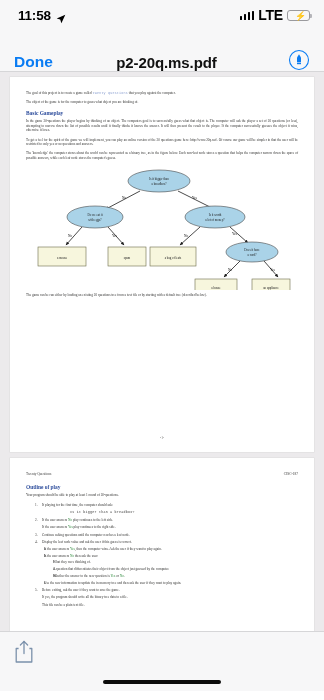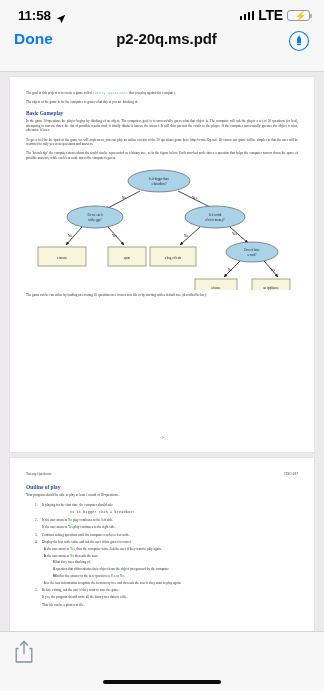--- a/index.html
+++ b/index.html
@@ -30,21 +30,21 @@
   .lte { font-size: 14px; font-weight: 700; color: #000; letter-spacing: -0.2px; }
   .batt { position: relative; width: 23px; height: 11px; border: 1px solid #9a9a9e;
           border-radius: 3px; padding: 1px; }
   .batt::after { content:""; position:absolute; right:-3px; top:3.5px; width:1.7px; height:4px;
                  background:#b5b5ba; border-radius:0 1px 1px 0; }
   .batt .fill { height: 100%; width: 62%; background: #34c759; border-radius: 1.5px; }
   .bolt { position:absolute; left:7px; top:0.5px; font-size:9px; color:#fff; line-height:10px; }
 
   
   .navbar {
-    height: 42px; background: #f7f7f8; display: flex; align-items: flex-start;
+    height: 42px; background: #f7f7f8; display: flex; align-items: flex-end;
     padding: 0 14px; position: relative;
     border-bottom: 0.5px solid #d6d6d8;
   }
   .nav-done { font-size: 15.5px; color: #0a7cf3; font-weight: 600; z-index:2; }
   .nav-title {
     position: absolute; left: 0; right: 0; text-align: center;
     font-size: 15px; font-weight: 700; color: #111; letter-spacing: -0.1px; padding-left: 9px;
   }
   .markup-btn { margin-left: auto; z-index: 2; width: 22px; height: 22px; }
 

